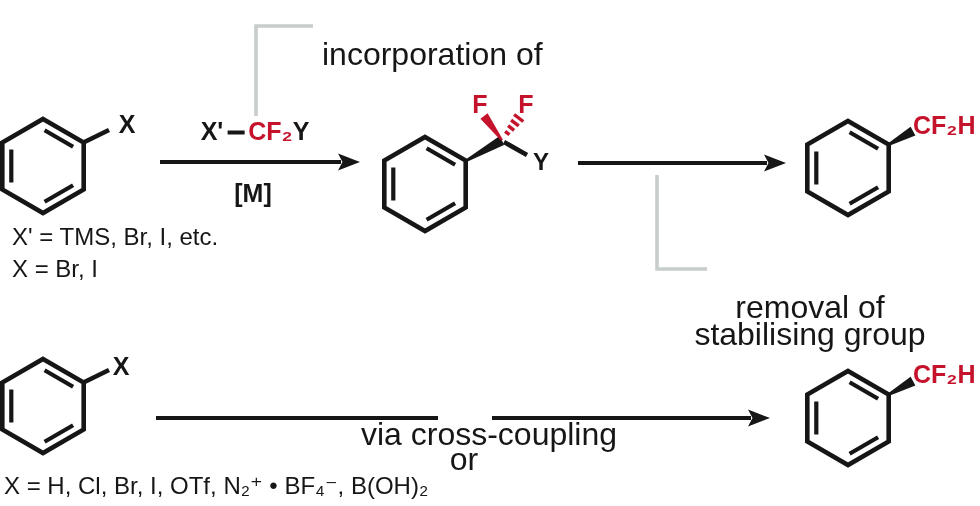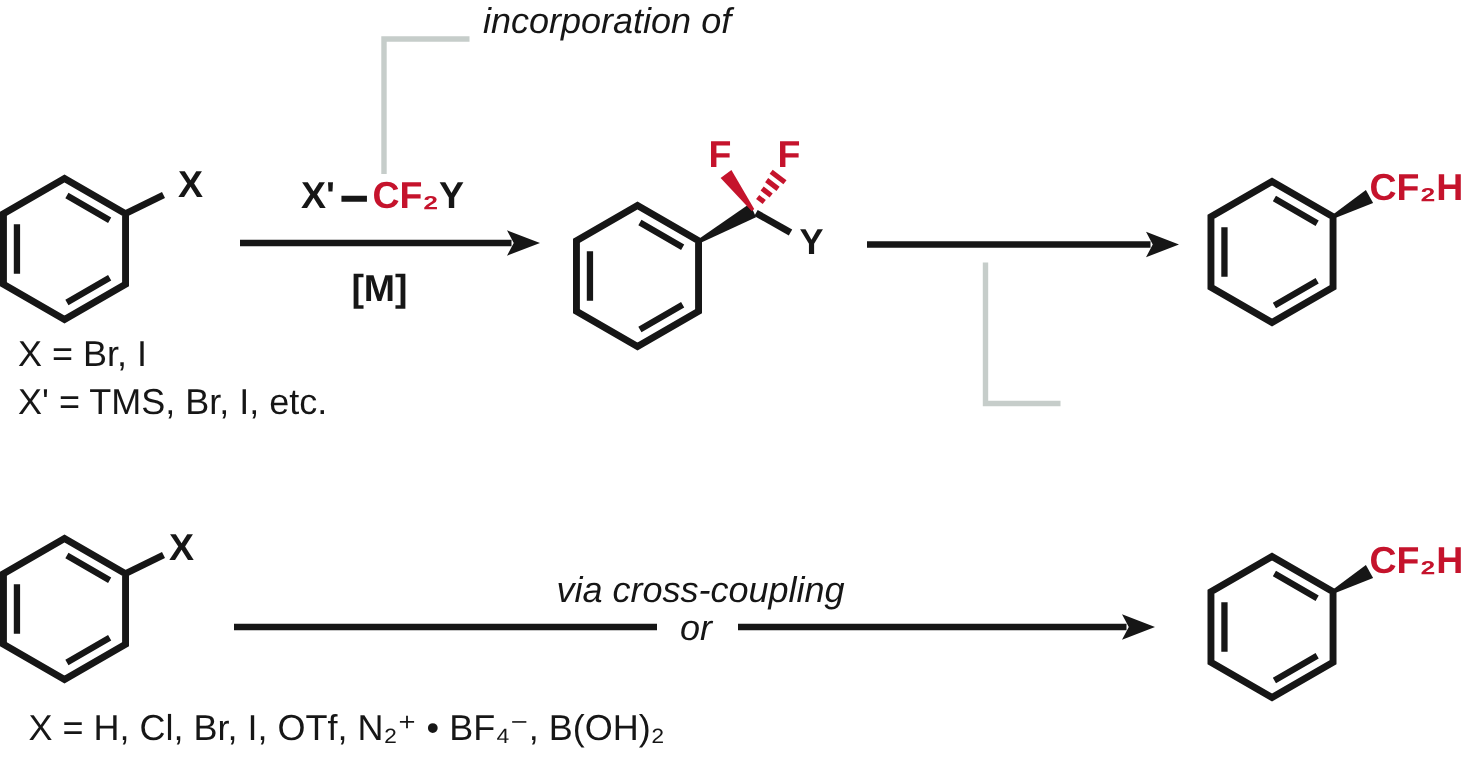--- a/index.html
+++ b/index.html
@@ -5,21 +5,21 @@
   html,body{margin:0;padding:0;background:#ffffff;}
   .canvas{
     position:relative;width:980px;height:506px;background:#ffffff;
     font-family:"Liberation Sans","DejaVu Sans",sans-serif;color:#161616;overflow:hidden;
   }
   .layer{position:absolute;left:0;top:0;}
   .txt{position:absolute;white-space:nowrap;}
   .ctr{transform:translate(-50%,-50%);text-align:center;}
   .atom{font-size:25px;font-weight:bold;}
   .red{color:var(--accent-red,#c5132c);}
-  .ital{font-style:italic;font-size:24px;line-height:27px;}
+  .ital{font-size:32px;line-height:27px;margin-top:40px;}
   .cond{font-size:24px;line-height:32px;}
   .reagent-row{display:flex;align-items:center;font-size:25px;font-weight:bold;}
   .bond-dash{display:inline-block;width:17px;height:4px;background:#161616;margin:2px 4px 0 4px;}
   svg .ink{stroke:#161616;}
   svg .inkfill{fill:#161616;}
 </style>
 </head>
 <body>
 
 <div class="canvas">
@@ -99,28 +99,32 @@
   </div>
 
   <div class="txt atom ctr" style="left:253px;top:193px;">[M]</div>
 
   <div class="txt atom red ctr" style="left:480px;top:104px;">F</div>
   <div class="txt atom red ctr" style="left:526px;top:104px;">F</div>
   <div class="txt atom ctr" style="left:541px;top:162px;font-size:24px;">Y</div>
 
   <div class="txt atom red" style="left:913px;top:111px;">CF₂H</div>
 
+  <div class="txt ital ctr" style="left:810px;top:281px;">
+    <div>removal of</div>
+    <div>stabilising group</div>
+  </div>
 
   <div class="txt cond" style="left:12px;top:221px;">
+    <div>X' = TMS, Br, I, etc.</div>
     <div>X = Br, I</div>
-    <div>X' = TMS, Br, I, etc.</div>
   </div>
 
   <div class="txt atom ctr" style="left:121px;top:366px;">X</div>
 
-  <div class="txt ital ctr" style="left:467px;top:394px;">via cross-coupling</div>
+  <div class="txt ital ctr" style="left:489px;top:394px;">via cross-coupling</div>
   <div class="txt ital ctr" style="left:464px;top:419px;">or</div>
 
   <div class="txt atom red" style="left:913px;top:360px;">CF₂H</div>
 
-  <div class="txt cond" style="left:19px;top:470px;">X = H, Cl, Br, I, OTf, N₂⁺ • BF₄⁻, B(OH)₂</div>
+  <div class="txt cond" style="left:4px;top:470px;">X = H, Cl, Br, I, OTf, N₂⁺ • BF₄⁻, B(OH)₂</div>
 
 </div>
 
 </body></html>

